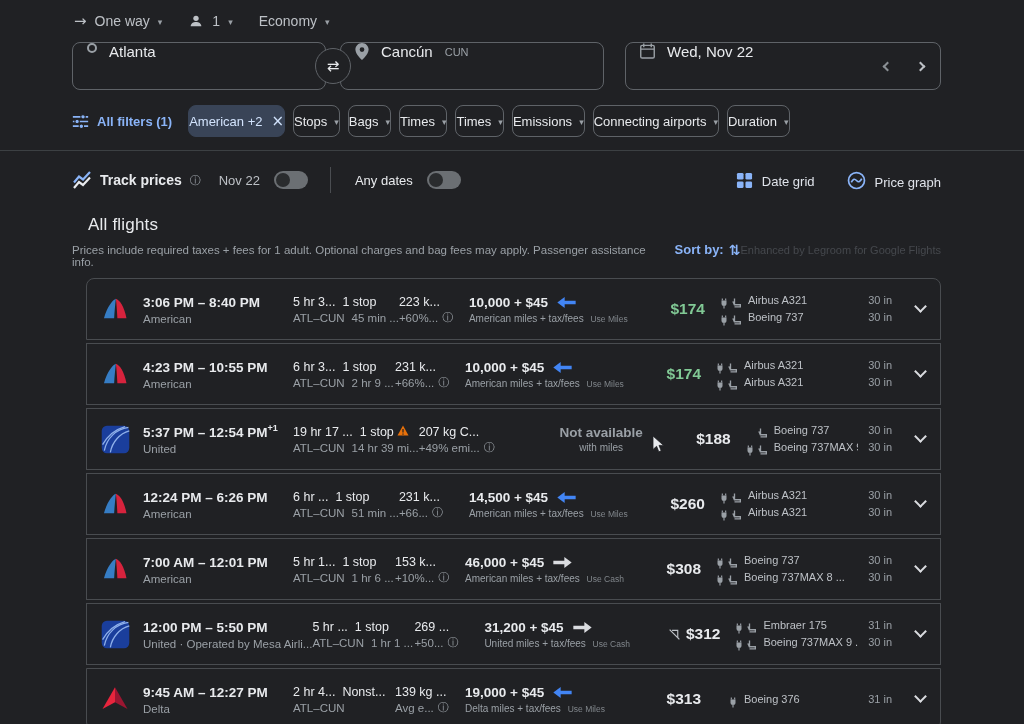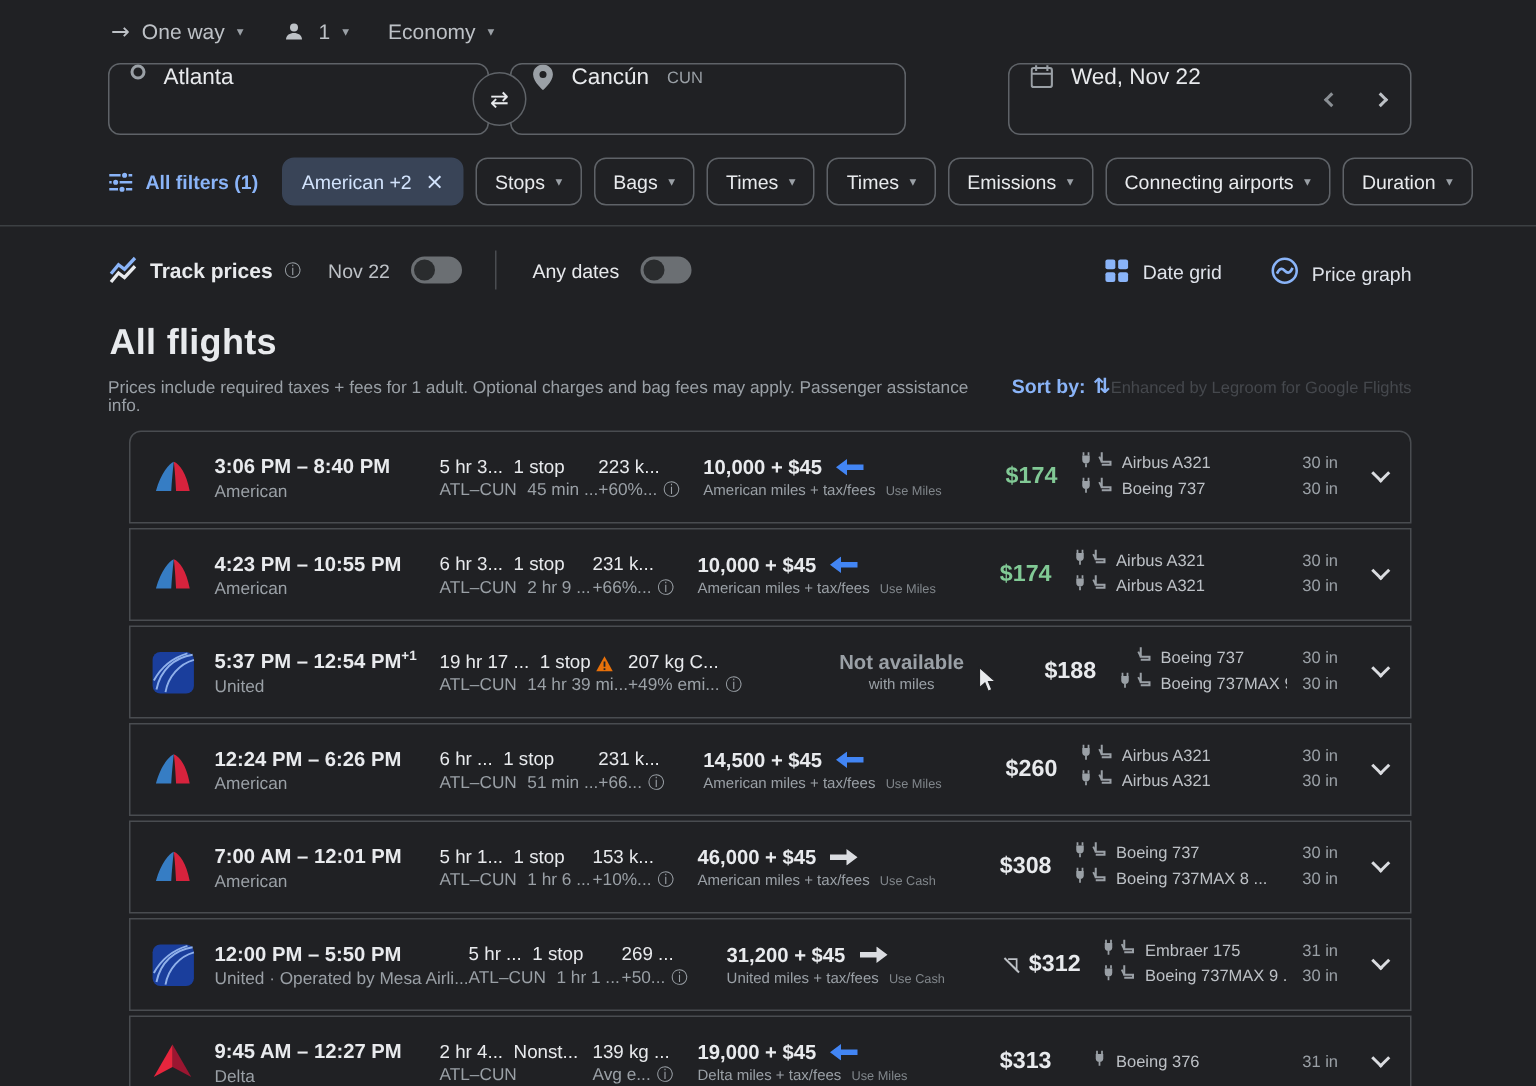--- a/index.html
+++ b/index.html
@@ -25,38 +25,38 @@
   .arrow-glyph{font-size:15px;color:#bdc1c6}
 
   
   .search-row{display:flex;align-items:center;margin:8px 83px 0 72px}
   .od-group{display:flex;gap:14px;position:relative}
   .input-box{height:48px;border:1px solid #5f6368;border-radius:8px;display:flex;
              padding:0 14px;gap:12px;cursor:pointer;background:transparent}
   .input-text{font-size:15px;color:#e8eaed;white-space:nowrap}
   .origin{width:254px}
   .dest{width:264px}
-  .date-box{width:269px;margin-left:auto}
+  .date-box{width:316px;margin-left:auto}
   .ring{width:10px;height:10px;border:2px solid #9aa0a6;border-radius:50%;flex:0 0 auto}
   .code{font-size:11px;color:#9aa0a6;margin-top:3px}
   .swap-btn{position:absolute;left:243px;top:50%;transform:translateY(-50%);
             width:36px;height:36px;border-radius:50%;background:#202124;border:1px solid #5f6368;
             color:#e8eaed;display:flex;align-items:center;justify-content:center;z-index:2;
             font-size:15px;padding:0;cursor:pointer}
   .date-nav{margin-left:auto;display:flex;align-items:center;gap:26px;padding-right:2px}
   .chv{display:inline-block;width:7px;height:7px;border-color:#bdc1c6}
   .chv.left{border-left:2px solid #8a8f94;border-bottom:2px solid #8a8f94;transform:rotate(45deg)}
   .chv.right{border-right:2px solid #bdc1c6;border-top:2px solid #bdc1c6;transform:rotate(45deg)}
 
   
   .chips-row{display:flex;align-items:center;gap:8px;margin:14px 0 0 68px;
              white-space:nowrap;overflow:hidden;height:34px}
   .all-filters{display:flex;align-items:center;gap:8px;color:var(--accent-blue);
                font-size:13px;font-weight:bold;padding:0 8px 0 4px;cursor:pointer}
-  .chip{display:inline-flex;align-items:center;gap:7px;height:32px;padding:0 12px;
+  .chip{display:inline-flex;align-items:center;gap:7px;height:32px;padding:0 0;
         border:1px solid #5f6368;border-radius:8px;font-size:13px;color:#e8eaed;
         cursor:pointer;flex:0 0 auto}
   .chip .caret{font-size:9px;color:#9aa0a6;margin-top:2px}
   .chip.active{background:#394457;border-color:#394457;color:#d2e3fc}
   .chip-x{font-size:15px;margin-left:2px;color:#d2e3fc;cursor:pointer}
 
   .hr{border:none;border-top:1px solid #3c4043;margin:12px 0 0 0}
 
   
   .track-row{display:flex;align-items:center;margin:16px 83px 0 72px;gap:8px}
@@ -67,21 +67,21 @@
   .toggle{width:34px;height:18px;border-radius:9px;background:#6b6f73;position:relative;
           margin-left:6px;cursor:pointer;flex:0 0 auto}
   .toggle::after{content:"";position:absolute;left:2px;top:2px;width:14px;height:14px;
                  border-radius:50%;background:#2a2c2e}
   .vsep{width:1px;height:26px;background:#4a4d51;margin:0 14px}
   .right-tools{margin-left:auto;display:flex;align-items:center;gap:32px}
   .tool-btn{display:flex;align-items:flex-end;gap:9px;font-size:13px;color:#dfe3ea;cursor:pointer}
 
   
   .section{margin:22px 83px 0 72px}
-  .title{font-size:24px;font-weight:bold;margin:0 0 7px 1px;letter-spacing:.2px}
+  .title{font-size:17px;font-weight:normal;margin:0 0 7px 16px;letter-spacing:.2px}
   .sub-row{display:flex;align-items:baseline}
   .disclaimer{font-size:11.5px;color:#9aa0a6}
   .disclaimer .lnk{color:#9aa0a6;cursor:pointer}
   .sortby{color:var(--accent-blue);font-size:13px;font-weight:bold;display:flex;
           align-items:center;gap:5px;margin-left:14px;white-space:nowrap;cursor:pointer}
   .sort-ic{font-size:14px}
   .watermark{margin-left:auto;font-size:11px;color:#45484d;white-space:nowrap}
 
   
   .flight-list{margin:10px 83px 0 86px}
@@ -89,42 +89,42 @@
           margin-top:3px;cursor:pointer;background:#202124}
   .flight:first-child{border-radius:8px 8px 0 0;margin-top:0}
   .flight:last-child{border-radius:0 0 8px 8px}
   .col-logo{flex:0 0 56px;display:flex;justify-content:center;align-items:center}
   .col-times{flex:0 0 150px}
   .t-line{font-size:13.5px;font-weight:bold;white-space:nowrap}
   .t-line sup{font-size:9px;font-weight:bold}
   .t-carrier{font-size:11.5px;color:#9aa0a6;margin-top:3px;white-space:nowrap}
   .col-dur{flex:0 0 102px}
   .d1{font-size:12.5px;display:flex;gap:7px;align-items:center;white-space:nowrap}
-  .stops-wrap{display:inline-flex;align-items:flex-end;gap:3px}
+  .stops-wrap{display:inline-flex;align-items:flex-start;gap:3px}
   .d2{font-size:11.5px;color:#9aa0a6;display:flex;gap:7px;margin-top:3px;white-space:nowrap}
   .col-em{flex:0 0 70px;overflow:visible}
   .e1{font-size:12.5px;white-space:nowrap}
   .e2{font-size:11.5px;color:#9aa0a6;margin-top:3px;display:flex;gap:4px;align-items:center;white-space:nowrap}
   .col-award{flex:0 0 170px}
   .a1{display:flex;align-items:center;gap:9px;font-size:13.5px;font-weight:bold;white-space:nowrap}
   .award-arrow{width:19px;height:11px;flex:0 0 auto}
   .arrow-left path{fill:var(--arrow-blue)}
   .arrow-right{transform:scaleX(-1)}
   .arrow-right path{fill:#dadce0}
   .a2{margin-top:3px;font-size:10px;color:#9aa0a6;white-space:nowrap}
   .mode{font-size:8.5px;color:#80868b;margin-left:4px}
   .na-block{display:flex;align-items:flex-end;gap:8px;justify-content:flex-end;color:#9aa0a6}
   .na-text{text-align:center}
   .na1{display:block;font-size:13.5px;font-weight:bold}
   .na2{display:block;font-size:10px;margin-top:2px}
   .col-price{flex:0 0 66px;display:flex;align-items:center;justify-content:flex-end;gap:5px;
              font-size:15.5px;font-weight:bold;white-space:nowrap}
   .price-val.green{color:var(--price-green)}
   .col-aircraft{flex:1 1 auto;margin-left:12px;min-width:0}
-  .ac-line{display:flex;align-items:flex-start;gap:6px;font-size:11px;color:#bdc1c6;line-height:17px}
+  .ac-line{display:flex;align-items:flex-end;gap:6px;font-size:11px;color:#bdc1c6;line-height:17px}
   .ac-icons{display:inline-flex;gap:3px;width:25px;justify-content:flex-end;flex:0 0 auto}
   .ac-name{flex:1 1 auto;white-space:nowrap;overflow:hidden}
   .ac-legroom{color:#9aa0a6;flex:0 0 36px;text-align:right;padding-right:8px;white-space:nowrap}
   .col-chevron{flex:0 0 40px;display:flex;justify-content:center;align-items:center;align-self:stretch}
   .chev-down{width:9px;height:9px;border-right:2px solid #dadce0;border-bottom:2px solid #dadce0;
              transform:rotate(45deg);margin-top:-5px}
 </style>
 </head>
 <body>
 

